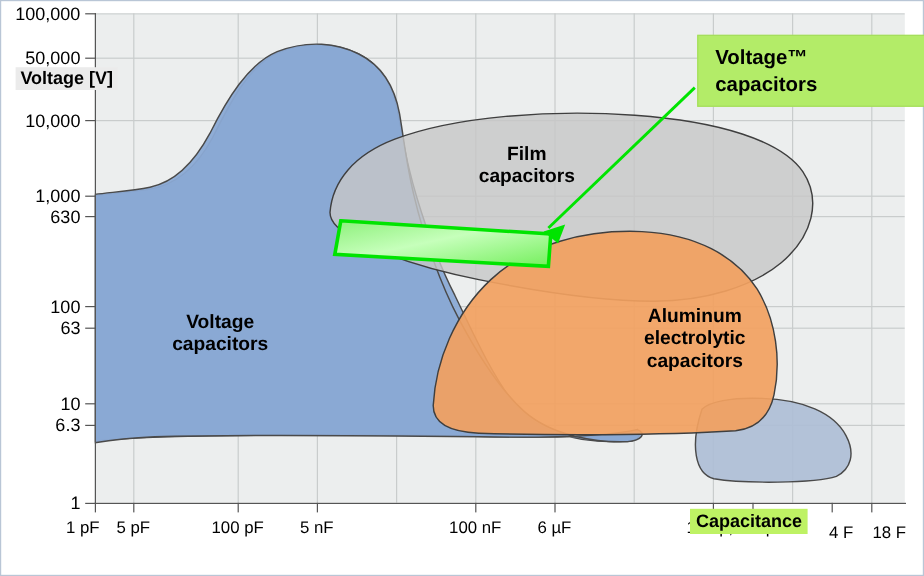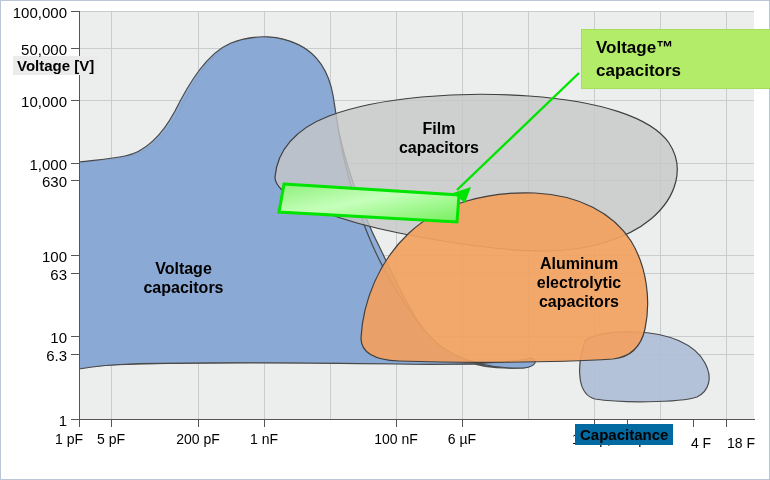--- a/index.html
+++ b/index.html
@@ -24,21 +24,21 @@
         font-size:15px;color:#000;white-space:nowrap;text-align:right;}
   #ylabels{position:absolute;left:0;top:0;width:66px;height:480px;}
 
   .xtick{position:absolute;top:418px;width:1px;height:8px;background:#555;}
   .xlab{position:absolute;top:430px;transform:translateX(-50%);
         text-align:center;font-size:14px;line-height:16px;color:#000;white-space:nowrap;}
 
   #axis-title-y{position:absolute;left:12px;top:55px;font-size:15px;font-weight:bold;
         background:#ebebeb;padding:1px 4px;white-space:nowrap;}
   #axis-title-x{position:absolute;left:574px;top:423px;font-size:15px;font-weight:bold;
-        background:#0369a1;padding:2px 5px;white-space:nowrap;z-index:7;}
+        background:#bef264;padding:2px 5px;white-space:nowrap;z-index:7;}
 
   
   .blob-label{position:absolute;font-size:16px;font-weight:bold;color:#000;
         line-height:19px;text-align:center;white-space:pre;z-index:6;}
 
   
   #callout{position:absolute;left:580px;top:28px;width:190px;height:60px;
         background:#b3ec68;border:1px solid #a5de5c;
         font-size:17px;font-weight:bold;line-height:23px;color:#000;
         padding:6px 0 0 14px;box-sizing:border-box;white-space:pre;z-index:8;}
@@ -197,23 +197,23 @@
   <div class="xtick" style="left:461px"></div>
   <div class="xtick" style="left:593px"></div>
   <div class="xtick" style="left:626px"></div>
   <div class="xtick" style="left:692px"></div>
   <div class="xtick" style="left:725px"></div>
 
   <div class="xlab" style="left:68px">1
 pF</div>
   <div class="xlab" style="left:110px">5
 pF</div>
-  <div class="xlab" style="left:197px">200
+  <div class="xlab" style="left:197px">100
 pF</div>
-  <div class="xlab" style="left:263px">1
+  <div class="xlab" style="left:263px">5
 nF</div>
   <div class="xlab" style="left:395px">100
 nF</div>
   <div class="xlab" style="left:461px">6
 µF</div>
   <div class="xlab" style="left:593px">100
 µF</div>
   <div class="xlab" style="left:626px">1,000
 µF</div>
   <div class="xlab" style="left:700px;top:434px">4 F</div>

